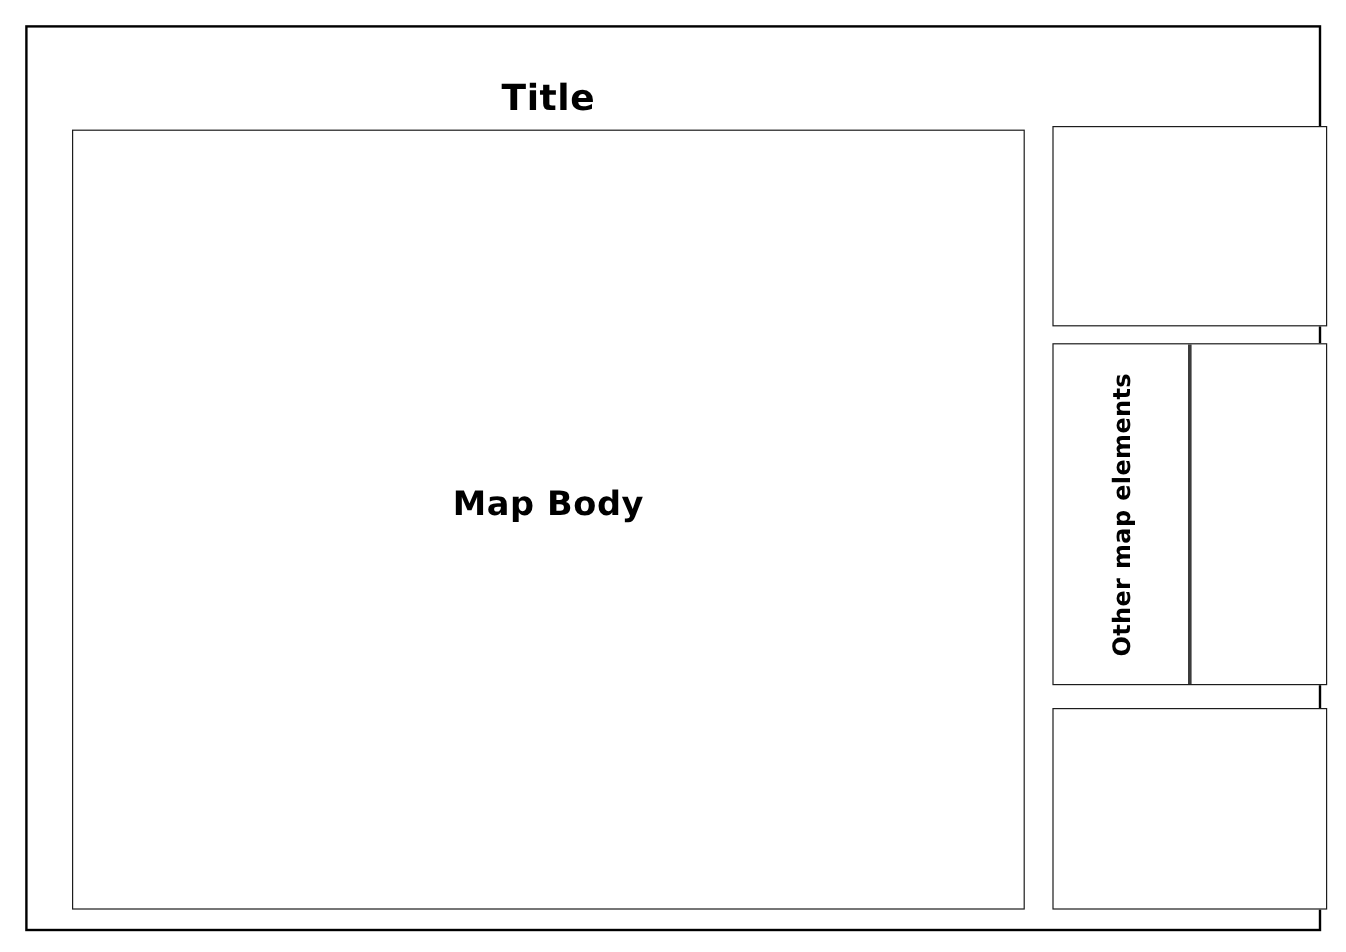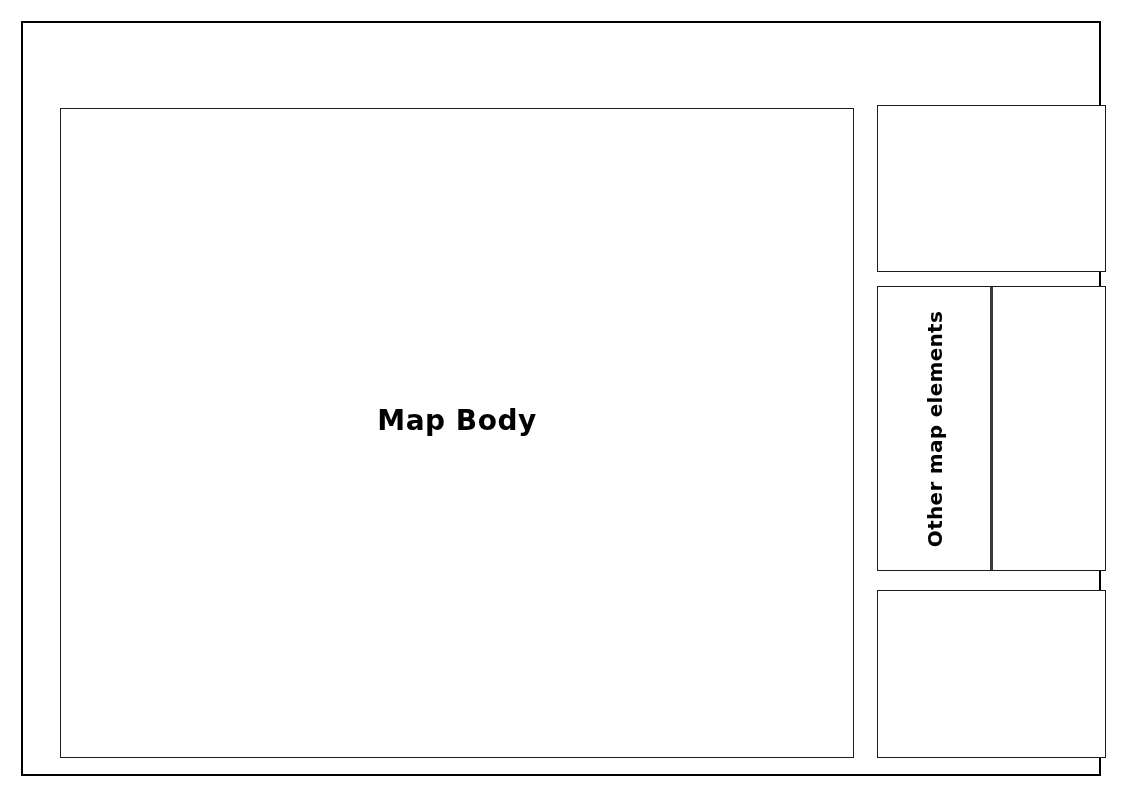--- a/index.html
+++ b/index.html
@@ -86,20 +86,21 @@
     white-space: nowrap;
     letter-spacing: 0.3px;
   }
 </style>
 </head>
 <body>
 
 <div class="canvas">
   <div class="outer-frame">
 
+    <div class="figure-title">Title</div>
 
     <div class="map-body">
       <span class="map-body-label">Map Body</span>
     </div>
 
     <div class="side-box side-box-top"></div>
 
     <div class="side-box side-box-middle">
       <span class="other-elements-label">Other map elements</span>
       <div class="middle-divider"></div>

